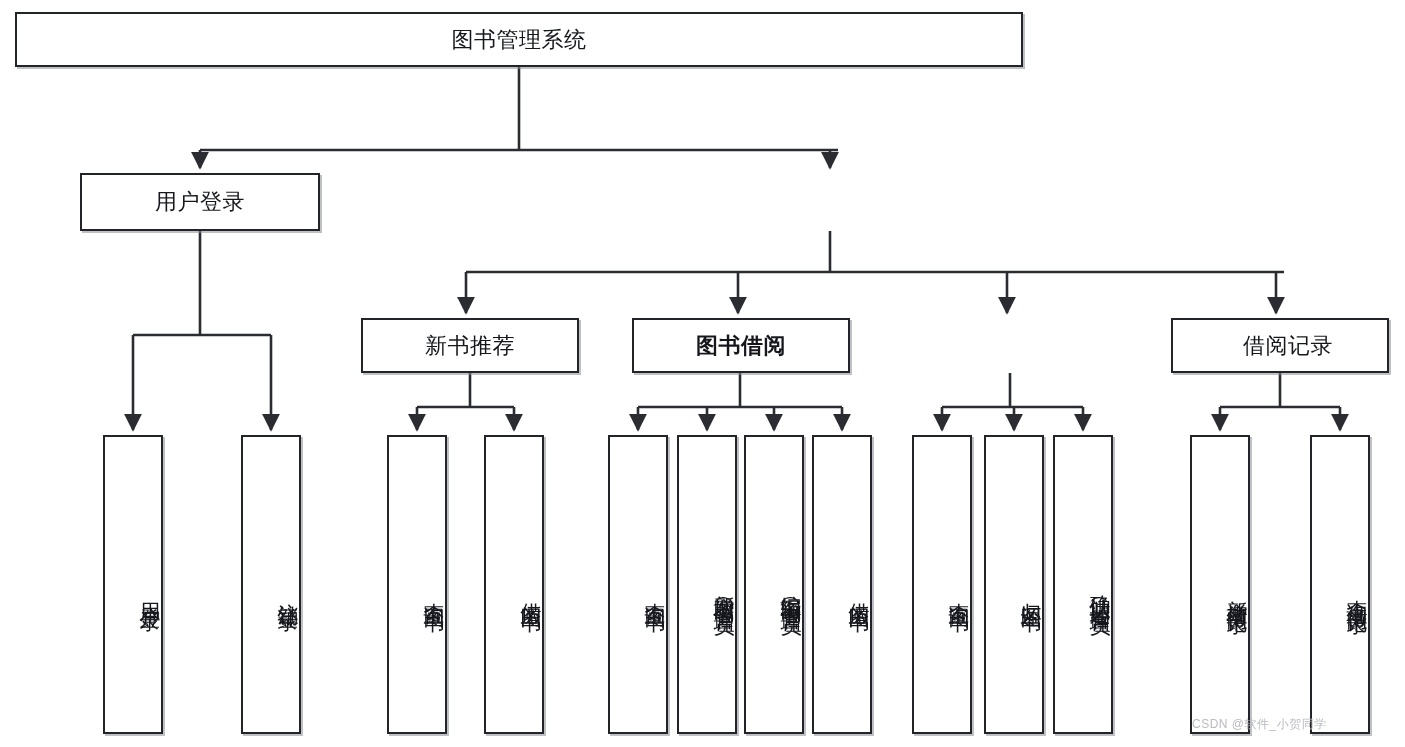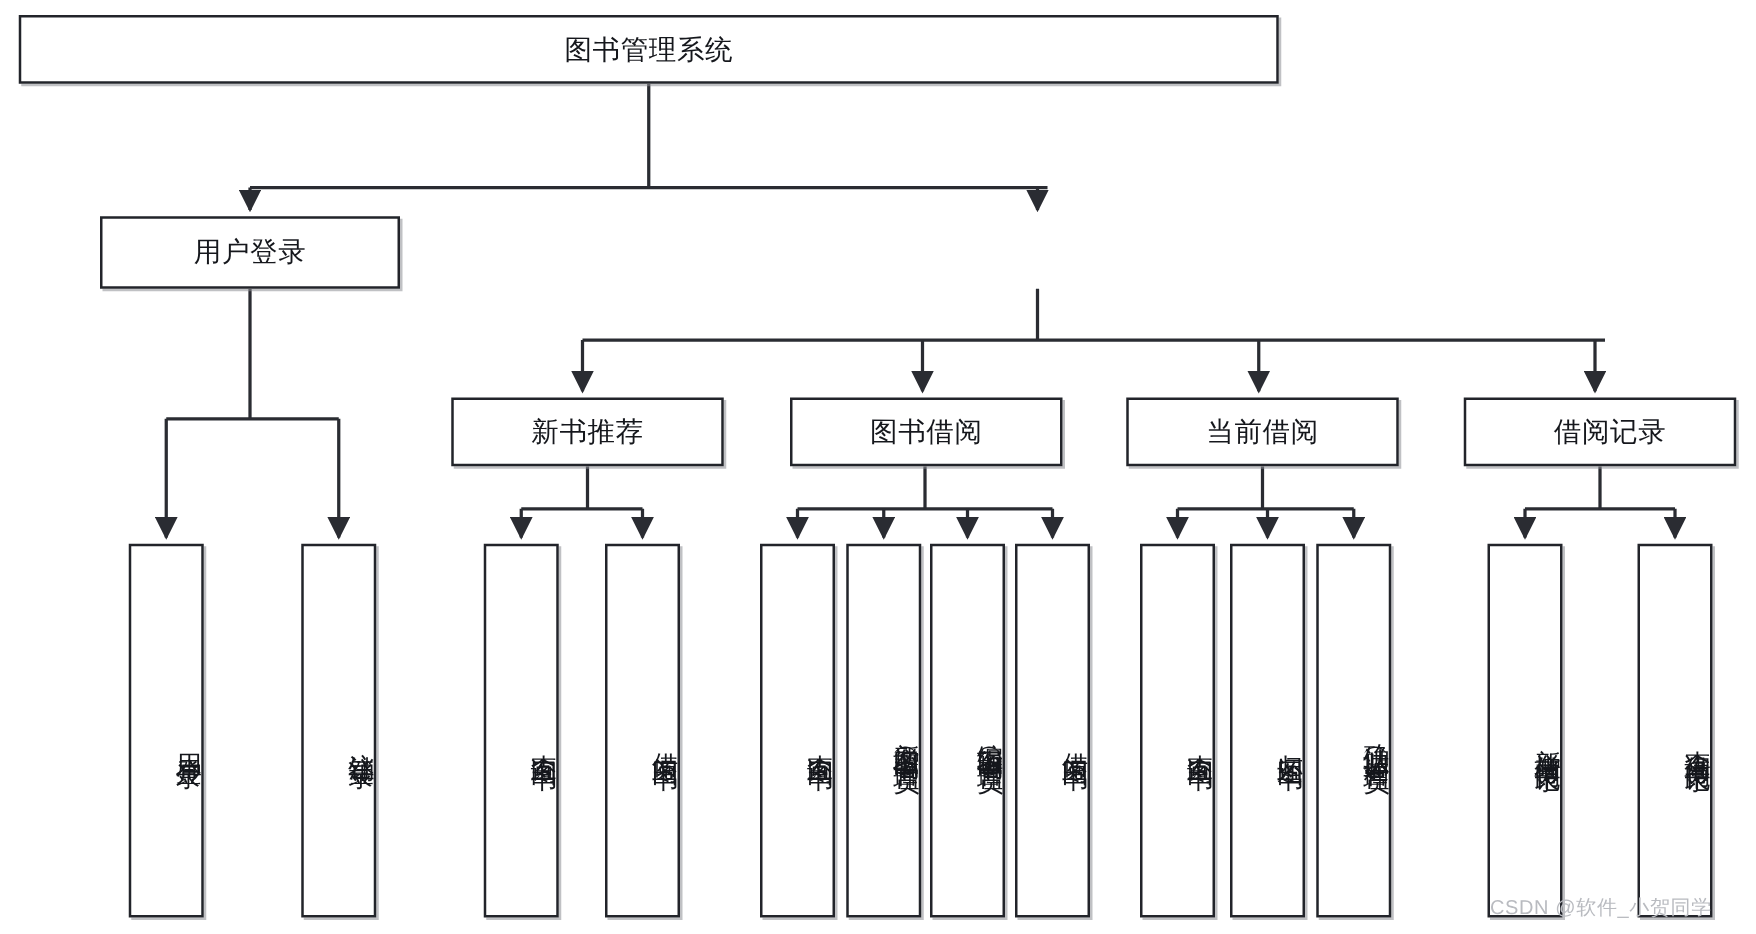--- a/index.html
+++ b/index.html
@@ -48,21 +48,21 @@
     align-items: flex-start;
     justify-content: center;
   }
   .node.vertical .nlabel {
     writing-mode: vertical-rl;
     text-orientation: upright;
     line-height: 1.02;
   }
   .watermark {
     position: absolute;
-    font-size: 16px;
+    font-size: 12px;
     color: #b9bbc0;
     white-space: nowrap;
     letter-spacing: 0.5px;
   }
 </style>
 </head>
 <body>
 
 <div id="canvas">
 
@@ -120,25 +120,22 @@
     <span class="nlabel">图书管理系统</span>
   </div>
 
   <div class="node horizontal" style="left:80px; top:173px; width:240px; height:58px;">
     <span class="nlabel">用户登录</span>
   </div>
 
   <div class="node horizontal" style="left:361px; top:318px; width:218px; height:55px;">
     <span class="nlabel">新书推荐</span>
   </div>
-  <div class="node horizontal" style="left:632px; top:318px; width:218px; height:55px;">
+  <div class="node horizontal" style="left:632px; top:318px; width:218px; height:55px;font-weight:bold;">
     <span class="nlabel">图书借阅</span>
-  </div>
-  <div class="node horizontal" style="left:901px; top:318px; width:218px; height:55px;">
-    <span class="nlabel">当前借阅</span>
   </div>
   <div class="node horizontal" style="left:1171px; top:318px; width:218px; height:55px;padding-left:16px;">
     <span class="nlabel">借阅记录</span>
   </div>
 
   <div class="node vertical" style="left:103px; top:435px; width:60px; height:299px;">
     <span class="nlabel">用户登录</span>
   </div>
   <div class="node vertical" style="left:241px; top:435px; width:60px; height:299px;">
     <span class="nlabel">注销登录</span>

